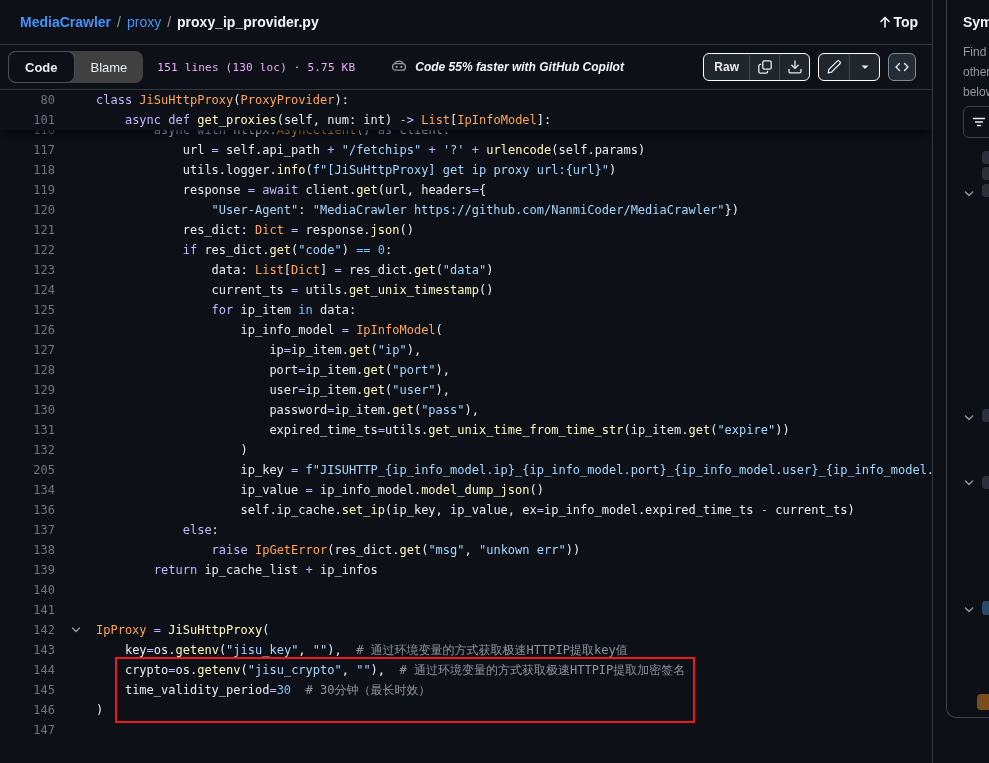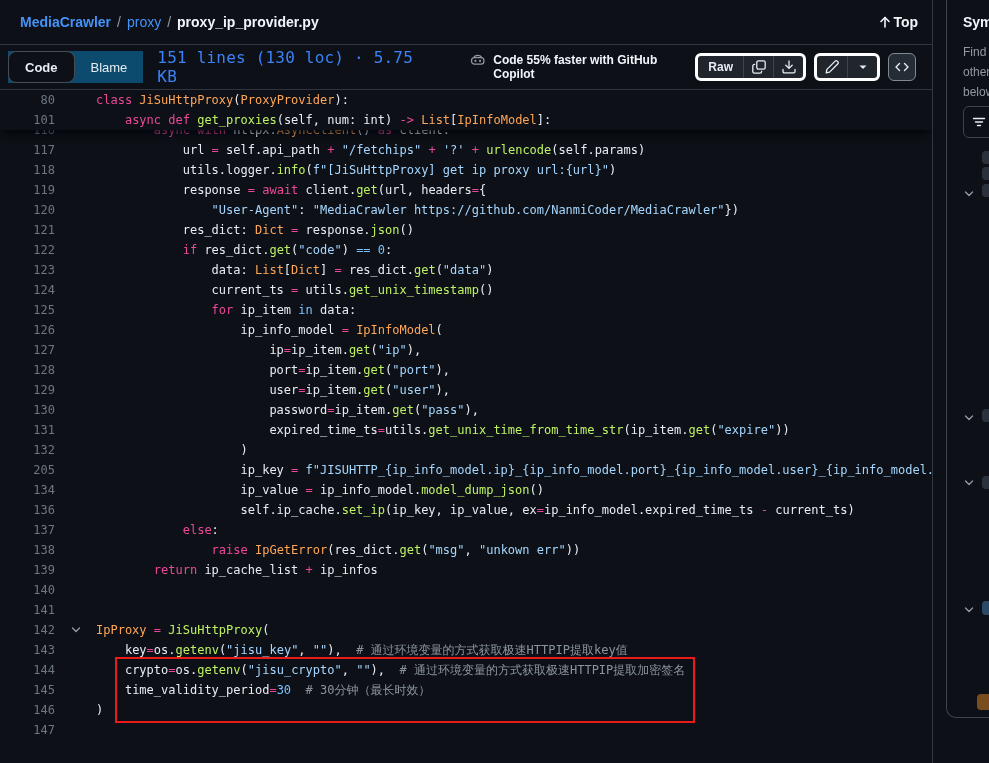--- a/index.html
+++ b/index.html
@@ -15,51 +15,51 @@
   .crumb .sep { color:#9198a1; font-weight:400; padding:0 6px; }
   .crumb .dir { color:#4493f8; font-weight:400; }
   .crumb .file { color:#f0f6fc; font-weight:600; }
   .topbtn { margin-left:auto; display:flex; align-items:center; color:#f0f6fc;
     font-size:14px; font-weight:600; cursor:pointer; }
   .topbtn svg { display:block; }
 
   
   .filehead { height:46px; border-top:1px solid #30363d; border-bottom:1px solid #30363d;
     display:flex; align-items:center; padding:0 16px 0 8px; }
-  .seg { display:flex; align-items:center; background:#0c4a6e; border-radius:0; padding:0; height:32px; }
+  .seg { display:flex; align-items:center; background:#404040; border-radius:8px; padding:0; height:32px; }
   .seg .segbtn { font-size:13px; color:#e6edf3; padding:0 16px; height:32px; display:flex;
     align-items:center; cursor:pointer; border-radius:8px; }
   .seg .active { background:#0d1117; border:1px solid #464d55; font-weight:600; }
   .seg .plain { font-weight:500; }
   .meta { margin-left:14px; font-family:"DejaVu Sans Mono","Liberation Mono",monospace;
-    font-size:16px; color:#3b82f6; letter-spacing:0.2px; }
-  .copilot { margin-left:36px; display:flex; align-items:flex-start; gap:8px; color:#f0f6fc;
-    font-size:12px; font-weight:700; }
+    font-size:11px; color:#f0abfc; letter-spacing:0.2px; }
+  .copilot { margin-left:36px; display:flex; align-items:center; gap:8px; color:#f0f6fc;
+    font-size:12px; font-weight:700;font-style:italic; }
   .copilot svg { display:block; }
   .headright { margin-left:auto; display:flex; align-items:center; gap:8px; }
-  .btngroup { display:flex; align-items:stretch; height:28px; border:3px solid #ffffff;
+  .btngroup { display:flex; align-items:stretch; height:28px; border:1px solid #ffffff;
     border-radius:6px; background:#21262d; overflow:hidden; }
   .btnseg { display:flex; align-items:center; justify-content:center; padding:0 10px;
     color:#e6edf3; font-size:12px; font-weight:600; cursor:pointer; }
   .btnseg + .btnseg { border-left:1px solid #3d444d; }
   .iconbtn { width:30px; padding:0; }
   .squarebtn { width:28px; height:28px; border:1px solid #818a93; background:#262c36;
     border-radius:6px; display:flex; align-items:center; justify-content:center; cursor:pointer; }
 
   
   .codearea { position:relative; height:671px; overflow:hidden;
     font-family:"DejaVu Sans Mono","Liberation Mono",monospace; font-size:12px; }
   .codescroll { position:absolute; top:30px; left:0; right:0; }
   .sticky { position:absolute; top:0; left:0; right:0; background:#0d1117; z-index:5;
     box-shadow:0 6px 7px -2px rgba(1,4,9,0.75); }
   .row { display:flex; height:20px; line-height:20px; white-space:pre; }
   .ln { width:55px; flex:0 0 55px; text-align:right; color:#6e7681; cursor:pointer; }
   .gut { width:41px; flex:0 0 41px; display:flex; align-items:center; justify-content:center; color:#9198a1; }
   .txt { flex:1 1 auto; overflow:hidden; color:#e6edf3; }
-  .t-k{color:#ec4899} .t-f{color:#bef264} .t-c{color:#ffa657} .t-s{color:#a5d6ff}
+  .t-k{color:#c4b5fd} .t-f{color:#fef9c3} .t-c{color:#ffa657} .t-s{color:#a5d6ff}
   .t-b{color:#79c0ff} .t-m{color:#8b949e} .t-p{color:#e6edf3}
   .redbox { position:absolute; z-index:6; border:2px solid #ec1a1a; pointer-events:none; }
 
   
   .panel { position:absolute; left:946px; top:0; width:300px; height:718px; background:#0d1117;
     border-left:1px solid #3d444d; border-bottom:1px solid #3d444d; border-bottom-left-radius:10px; }
   .panel h2 { font-size:14px; font-weight:700; color:#f0f6fc; padding:14px 0 0 16px; }
   .panel p { width:272px; margin:12px 0 0 16px; font-size:12px; line-height:20px; color:#9198a1; }
   .filterbtn { position:absolute; left:16px; top:106px; width:32px; height:32px;
     border:1px solid #3d444d; border-radius:6px; display:flex; align-items:center;

